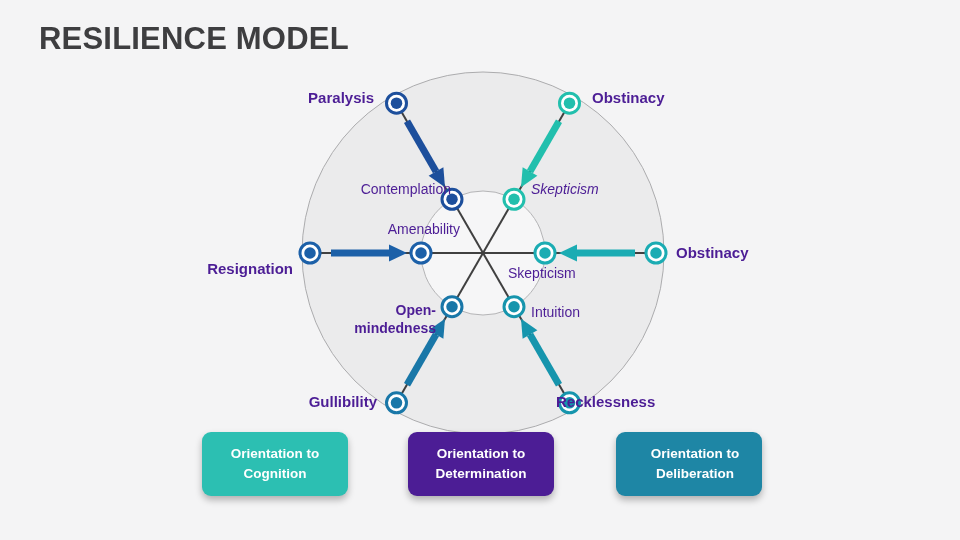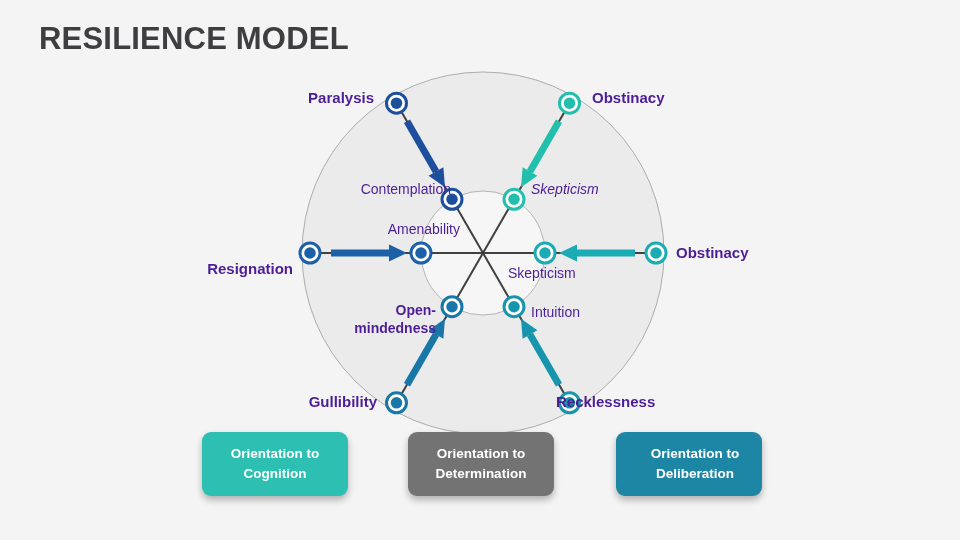--- a/index.html
+++ b/index.html
@@ -96,21 +96,21 @@
     <div class="lbl inner" style="left:508px;top:264px;">Skepticism</div>
     <div class="lbl inner r" style="right:524px;top:301px;font-weight:bold;">Open-
 mindedness</div>
     <div class="lbl inner" style="left:531px;top:303px;">Intuition</div>
   </div>
 
   <div>
     <div class="legend-btn" style="left: 202px; background: rgb(44, 191, 178);">
       <span>Orientation to Cognition</span>
     </div>
-    <div class="legend-btn" style="left: 408px; background: #737373;">
+    <div class="legend-btn" style="left: 408px; background: #4c1d95;">
       <span>Orientation to Determination</span>
     </div>
     <div class="legend-btn" style="left: 616px; background: rgb(30, 134, 165); padding-left: 22px;">
       <span>Orientation to Deliberation</span>
     </div>
   </div>
 
 </div>
 
 </body></html>

